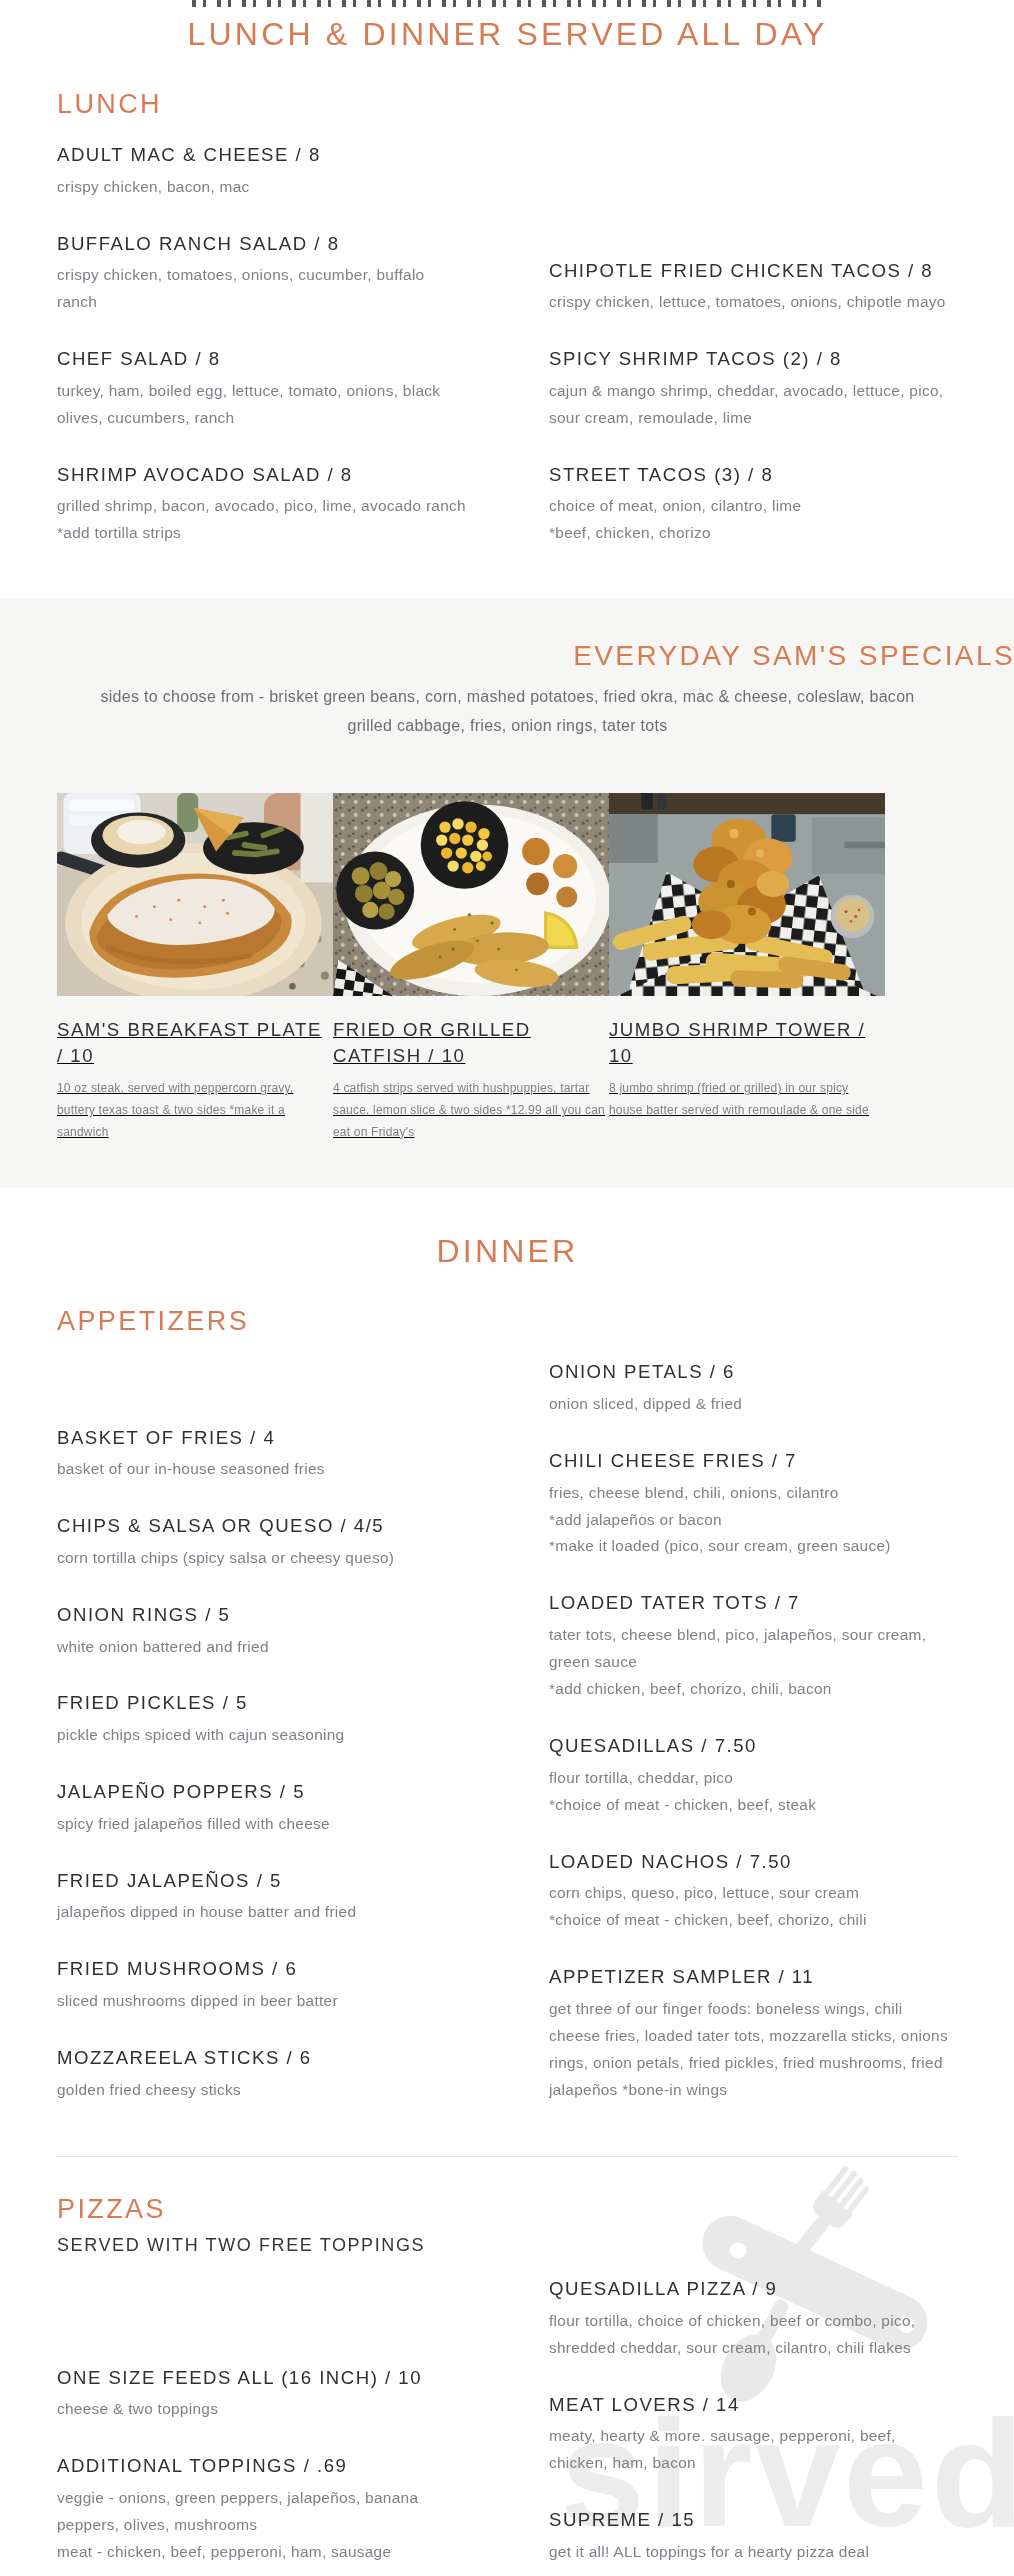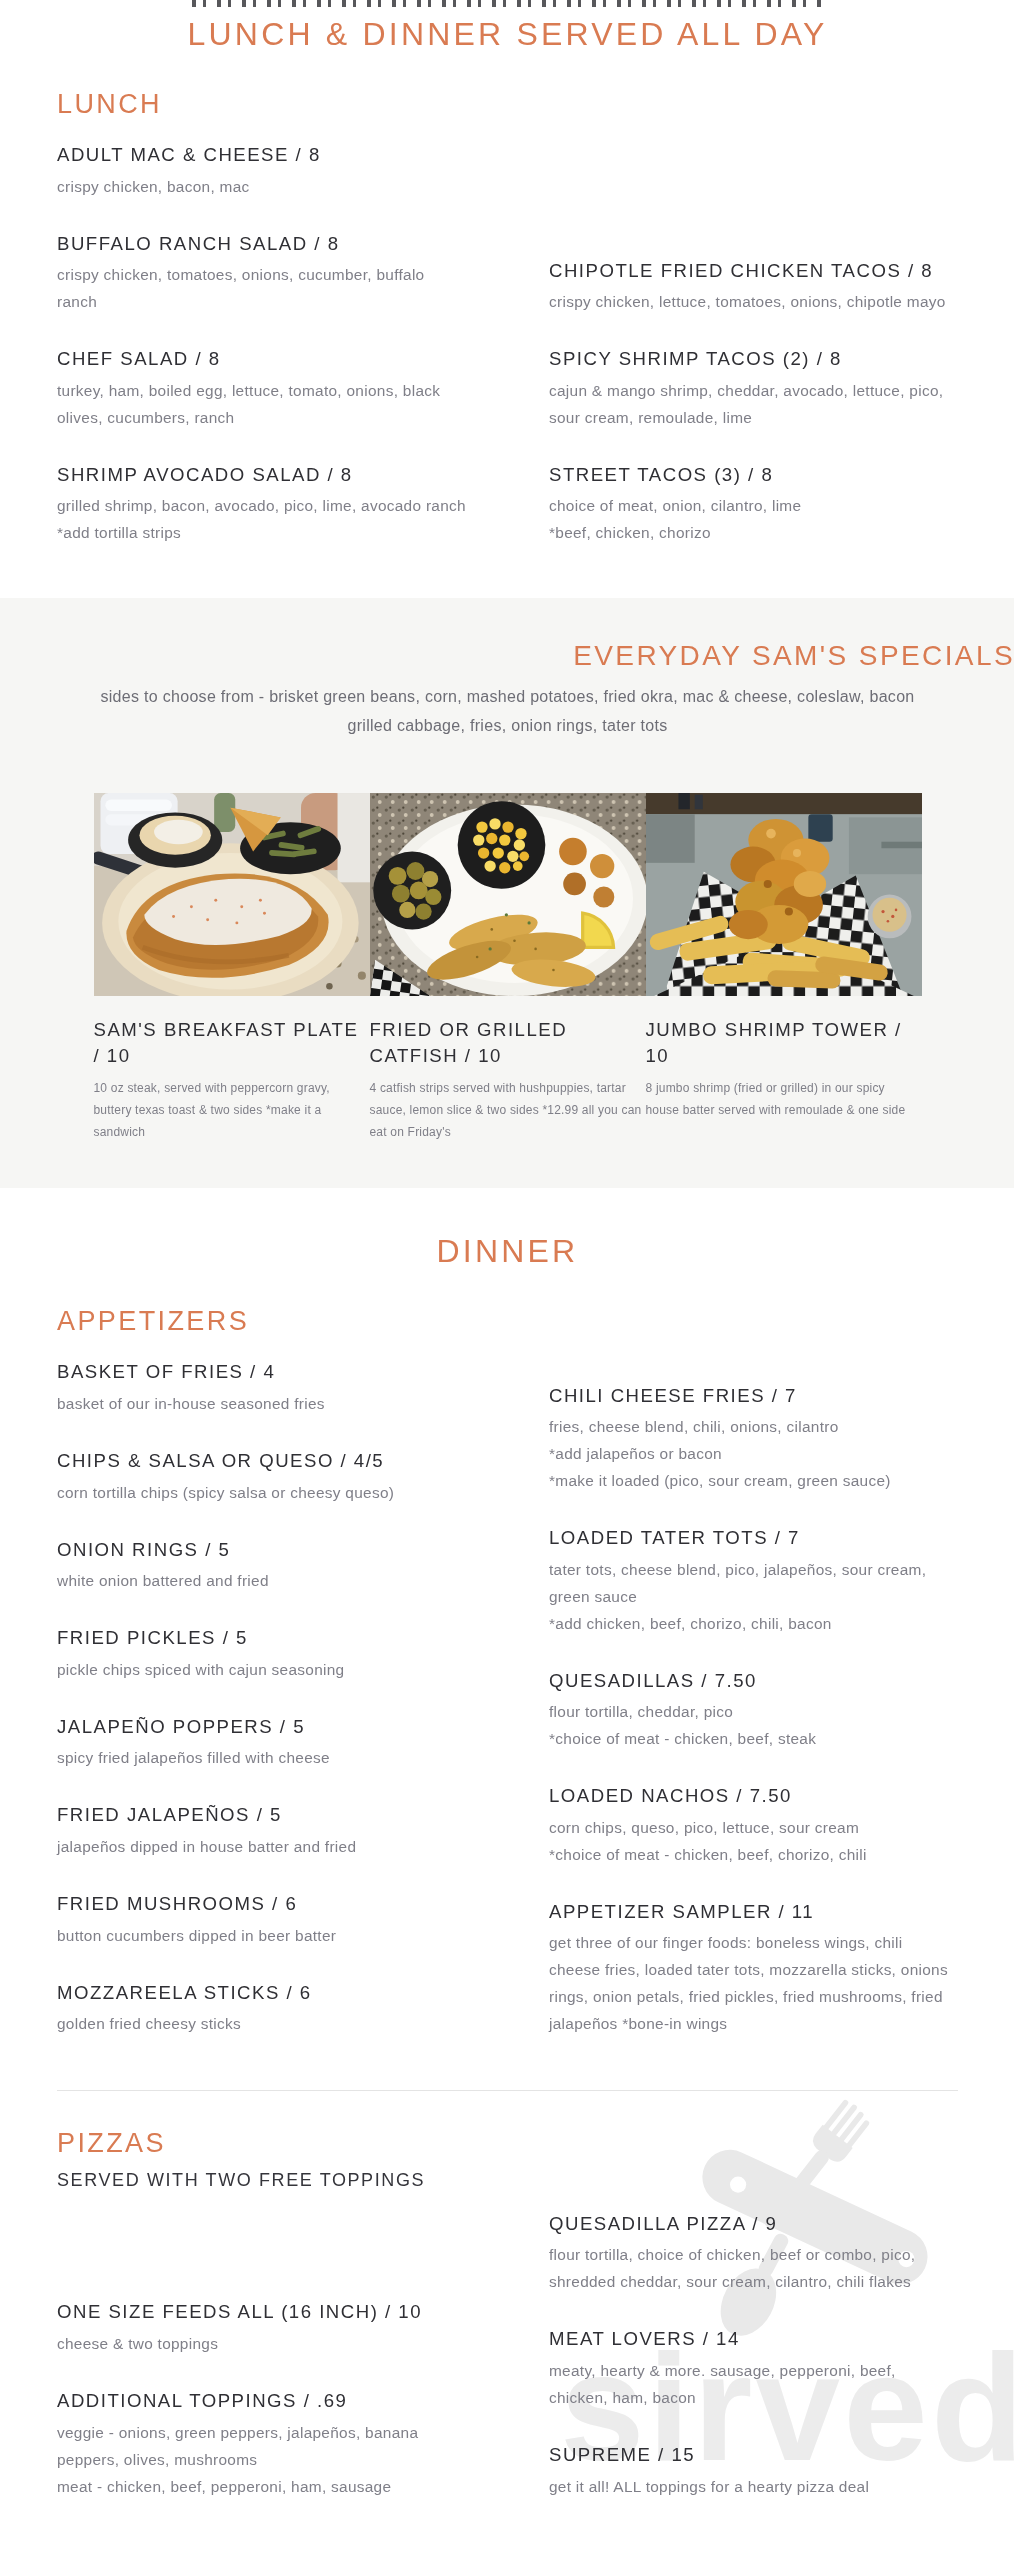--- a/index.html
+++ b/index.html
@@ -30,21 +30,21 @@
   .item{margin-bottom:31px;}
   .item-title{font-size:18.6px;font-weight:400;color:var(--title);letter-spacing:1.5px;line-height:1.3;}
   .item-desc{font-size:15.4px;color:var(--desc);line-height:1.75;letter-spacing:0.3px;margin-top:6.5px;}
   .item-desc + .item-desc{margin-top:0;}
 
   
   .band{background:var(--band);margin-top:19.5px;padding:42px 0 45px;}
   .band-heading{text-align:right;color:var(--accent);font-size:28px;font-weight:400;letter-spacing:2.4px;}
   .band-intro{width:859px;margin:11.3px auto 0;text-align:center;color:#6d6d75;
     font-size:16px;line-height:1.8;letter-spacing:0.3px;}
-  .specials-grid{display:flex;justify-content:center;width:901px;margin:52px auto 0;}
+  .specials-grid{display:flex;justify-content:flex-start;width:901px;margin:52px auto 0;text-decoration:underline;}
   .special{width:276px;}
   .photo{width:276px;height:203px;overflow:hidden;background:#ddd;}
   .photo svg{display:block;}
   .special-title{margin-top:21px;font-size:18.6px;color:var(--title);font-weight:400;letter-spacing:1.5px;line-height:1.4;}
   .special-desc{margin-top:9.7px;font-size:12px;color:var(--desc);line-height:1.8;letter-spacing:0.2px;}
 
   .dinner-title{text-align:center;color:var(--accent);font-size:32px;font-weight:400;letter-spacing:3.2px;margin-top:45px;}
   .appetizers .section-heading{margin-top:36px;}
 
   .rule{border:0;border-top:0.8px solid var(--divider);margin-top:21px;}
@@ -330,28 +330,32 @@
         <div class="item">
           <h3 class="item-title">JALAPEÑO POPPERS / 5</h3>
           <p class="item-desc">spicy fried jalapeños filled with cheese</p>
         </div>
         <div class="item">
           <h3 class="item-title">FRIED JALAPEÑOS / 5</h3>
           <p class="item-desc">jalapeños dipped in house batter and fried</p>
         </div>
         <div class="item">
           <h3 class="item-title">FRIED MUSHROOMS / 6</h3>
-          <p class="item-desc">button cucumbers dipped in beer batter</p>
+          <p class="item-desc">sliced mushrooms dipped in beer batter</p>
         </div>
         <div class="item">
           <h3 class="item-title">MOZZAREELA STICKS / 6</h3>
           <p class="item-desc">golden fried cheesy sticks</p>
         </div>
       </div>
       <div class="col">
+        <div class="item">
+          <h3 class="item-title">ONION PETALS / 6</h3>
+          <p class="item-desc">onion sliced, dipped &amp; fried</p>
+        </div>
         <div class="item">
           <h3 class="item-title">CHILI CHEESE FRIES / 7</h3>
           <p class="item-desc">fries, cheese blend, chili, onions, cilantro</p>
           <p class="item-desc">*add jalapeños or bacon</p>
           <p class="item-desc">*make it loaded (pico, sour cream, green sauce)</p>
         </div>
         <div class="item">
           <h3 class="item-title">LOADED TATER TOTS / 7</h3>
           <p class="item-desc">tater tots, cheese blend, pico, jalapeños, sour cream, green sauce</p>
           <p class="item-desc">*add chicken, beef, chorizo, chili, bacon</p>

